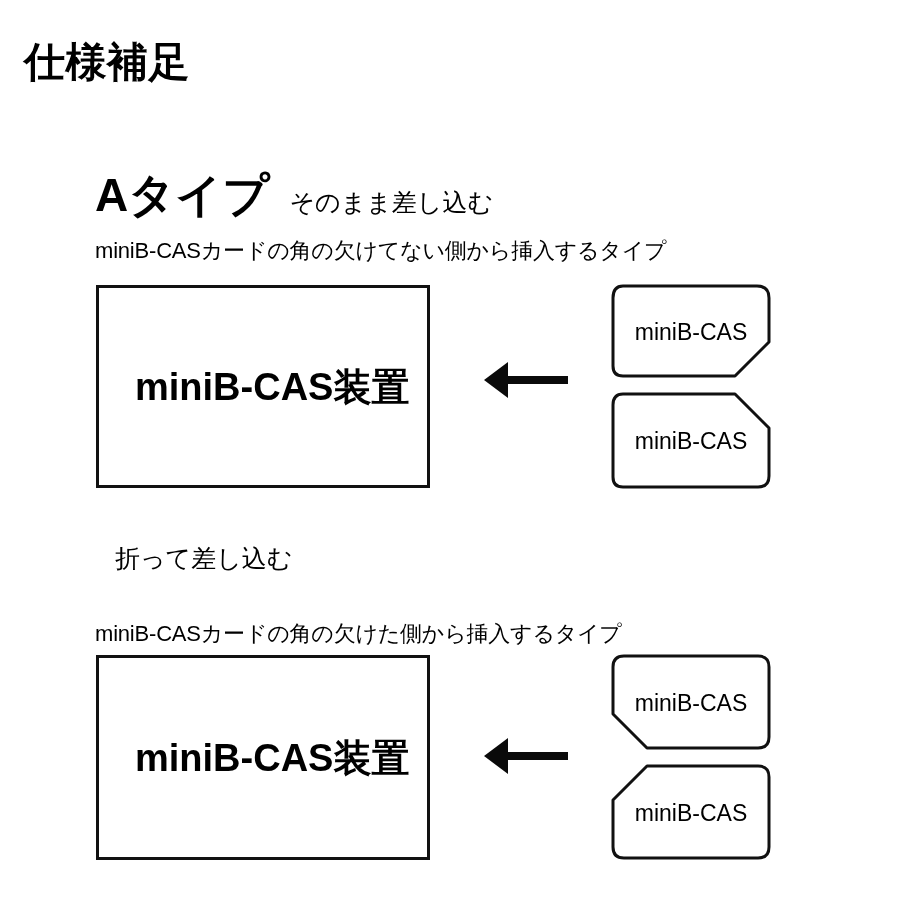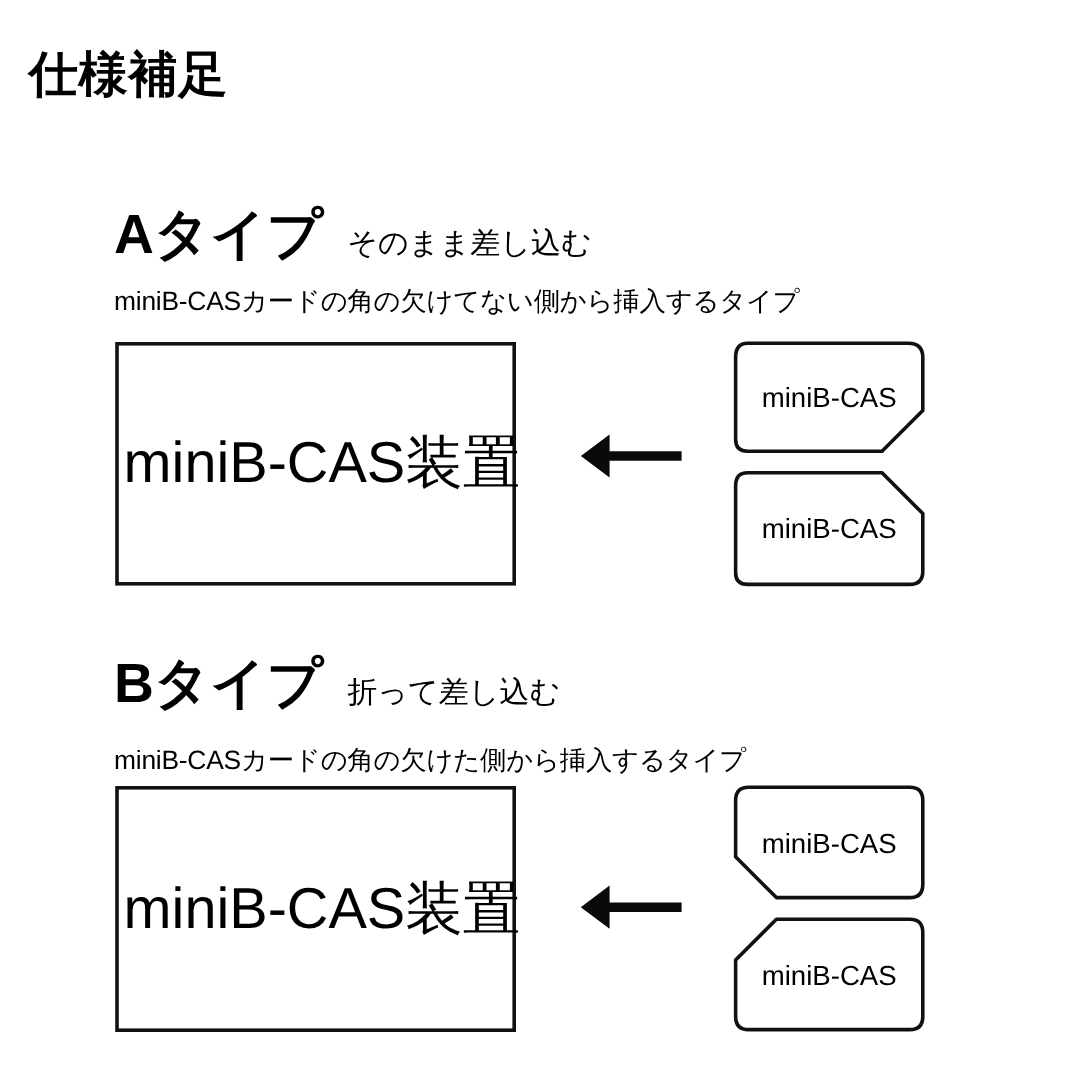--- a/index.html
+++ b/index.html
@@ -62,24 +62,25 @@
   .device-box {
     position: absolute;
     box-sizing: border-box;
     border: 3px solid #111111;
     background: #ffffff;
     display: flex;
     align-items: center;
     justify-content: flex-start;
   }
   .device-box .device-label {
-    font-size: 48px;
+    font-size: 38px;
     line-height: 1;
-    padding-left: 4px;
+    padding-left: 36px;
     white-space: nowrap;
+    font-weight: bold;
   }
 
   
   .arrow-left {
     position: absolute;
   }
 
   
   .card {
     position: absolute;
@@ -132,21 +133,20 @@
   </div>
 
   <div class="card" style="left:611px; top:392px; width:160px; height:98px;">
     <svg width="160" height="98" viewBox="0 0 160 98" aria-hidden="true">
       <path d="M 12 2 L 124 2 L 158 36 L 158 84 Q 158 95 147 95 L 12 95 Q 2 95 2 85 L 2 13 Q 2 2 12 2 Z" fill="#ffffff" stroke="#111111" stroke-width="3" stroke-linejoin="round"></path>
     </svg>
     <span class="card-label">miniB-CAS</span>
   </div>
 
   <div class="section-head" style="left:95px; top:546px;">
-    <span class="big">Bタイプ</span>
     <span class="small">折って差し込む</span>
   </div>
 
   <div class="section-desc" style="left:95px; top:612px;margin-top:11px;">miniB-CASカードの角の欠けた側から挿入するタイプ</div>
 
   <div class="device-box" style="left:96px; top:655px; width:334px; height:205px;">
     <span class="device-label">miniB-CAS装置</span>
   </div>
 
   <div class="arrow-left" style="left:478px; top:734px;">

